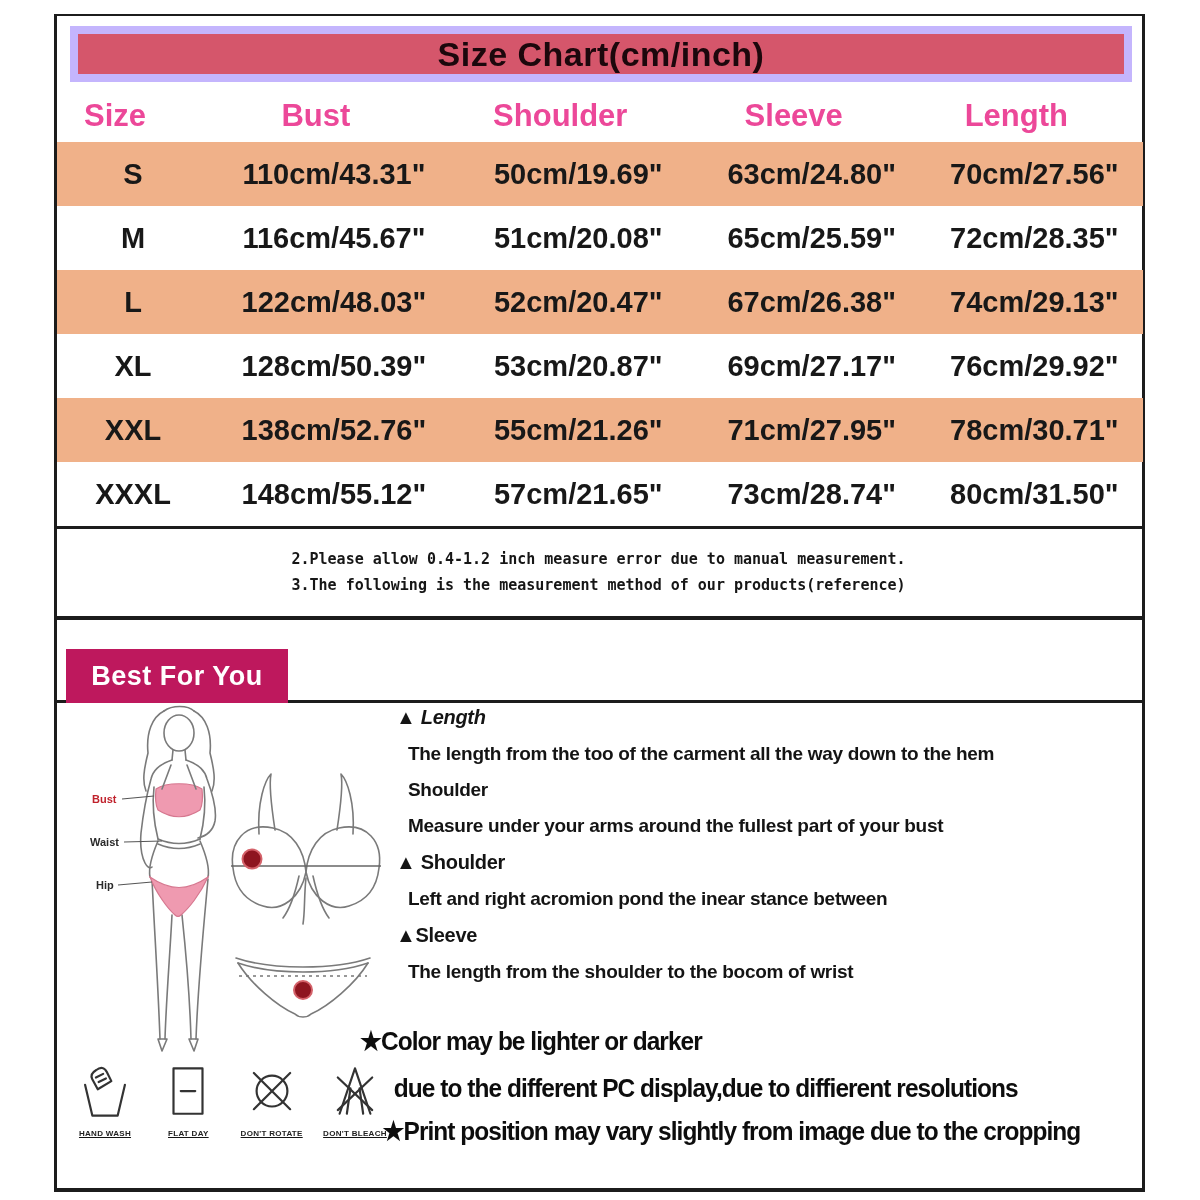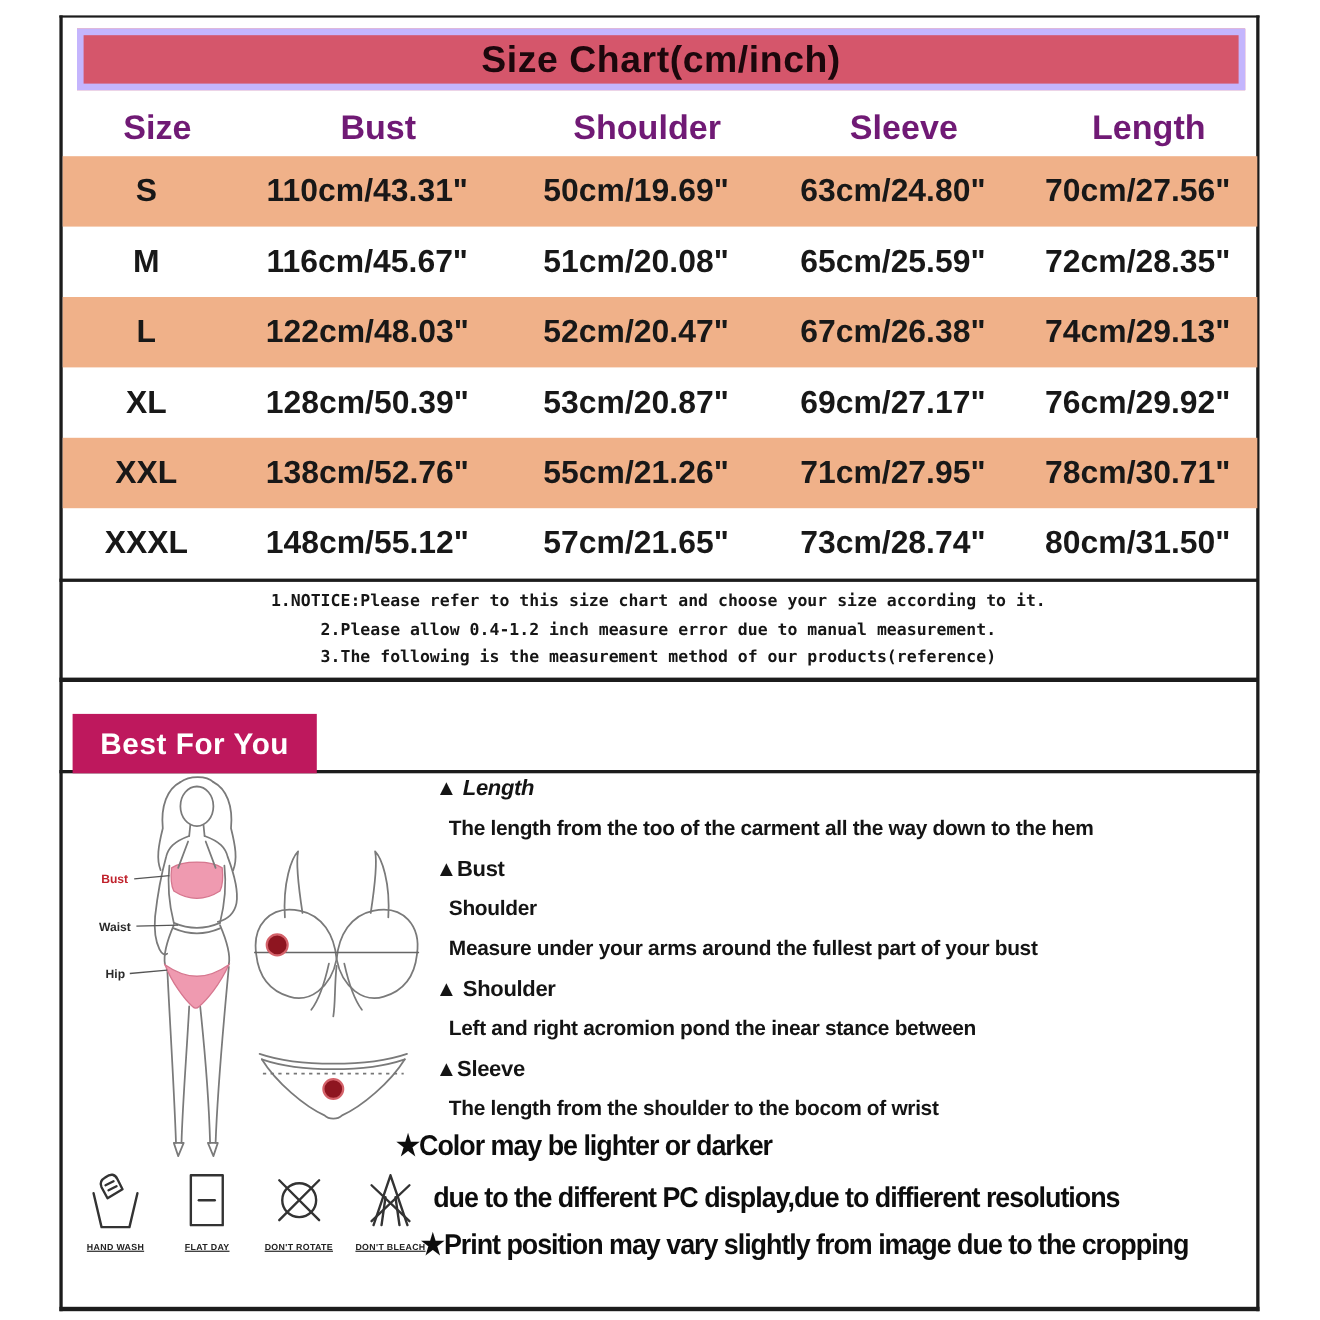--- a/index.html
+++ b/index.html
@@ -5,29 +5,29 @@
   html,body{margin:0;padding:0;background:#fff;}
   #page{position:relative;width:1200px;height:1200px;background:#ffffff;
         font-family:"Liberation Sans",sans-serif;color:#141414;overflow:hidden;}
 
   
   .vline{position:absolute;width:3px;background:#1c1c1c;}
   .hline{position:absolute;height:3px;background:#1c1c1c;}
 
   
   .title-bar{position:absolute;left:70px;top:26px;width:1062px;height:56px;
-             background:#d5566b;border:6px solid #c4b5fd;box-sizing:border-box;
+             background:#d5566b;border:8px solid #c4b5fd;box-sizing:border-box;
              display:flex;align-items:center;justify-content:center;}
   .title-bar span{font-size:34px;font-weight:bold;color:#1c070c;letter-spacing:.5px;}
 
   
-  .col-head{position:absolute;left:67px;top:90px;width:1086px;height:52px;
+  .col-head{position:absolute;left:39px;top:90px;width:1086px;height:52px;
             display:grid;grid-template-columns:14% 23% 22% 21% 20%;
             align-items:center;justify-items:center;
-            font-size:31px;font-weight:bold;color:#701a75;}
+            font-size:31px;font-weight:bold;color:#ec4899;}
   .t-body{position:absolute;left:57px;top:142px;width:1086px;height:384px;
           display:grid;grid-template-rows:repeat(6,1fr);}
   .t-row{display:grid;grid-template-columns:14% 23% 22% 21% 20%;
          align-items:center;justify-items:center;
          font-size:29px;font-weight:bold;color:#181818;}
   .t-row.alt{background:#f0b189;}
 
   
   .notice{position:absolute;left:54px;top:526px;width:1089px;height:94px;
           border-top:3px solid #1c1c1c;border-bottom:4px solid #1c1c1c;box-sizing:border-box;
@@ -132,21 +132,20 @@
     <div class="t-row">
       <span>XXXL</span>
       <span>148cm/55.12"</span>
       <span>57cm/21.65"</span>
       <span>73cm/28.74"</span>
       <span>80cm/31.50"</span>
     </div>
   </div>
 
   <div class="notice">
-    <div>1.NOTICE:Please refer to this size chart and choose your size according to it.</div>
     <div>2.Please allow 0.4-1.2 inch measure error due to manual measurement.</div>
     <div>3.The following is the measurement method of our products(reference)</div>
   </div>
 
   <div class="bfy-box">
     <span>Best For You</span>
   </div>
 
   <div class="sketch" style="left:82px;top:703px;width:195px;height:350px;">
     <svg viewBox="0 0 195 350">
@@ -205,21 +204,20 @@
         <path d="M5 13 C18 34 44 56 62 64 M135 13 C122 34 96 56 78 64 M62 64 C66 68 74 68 78 64"></path>
       </g>
       <line class="dash" x1="6" y1="26" x2="134" y2="26"></line>
       <circle class="red-dot" cx="70" cy="40" r="9"></circle>
     </svg>
   </div>
 
   <div class="guide">
     <div class="gh" style="margin-top:0;font-style:italic;">▲ Length</div>
     <div class="gd">The length from the too of the carment all the way down to the hem</div>
-    <div class="gh">▲Bust</div>
     <div class="gd">Shoulder</div>
     <div class="gd">Measure under your arms around the fullest part of your bust</div>
     <div class="gh">▲ Shoulder</div>
     <div class="gd">Left and right acromion pond the inear stance between</div>
     <div class="gh">▲Sleeve</div>
     <div class="gd">The length from the shoulder to the bocom of wrist</div>
   </div>
 
   <div class="footnotes">
     <div class="fn">★Color may be lighter or darker</div>

